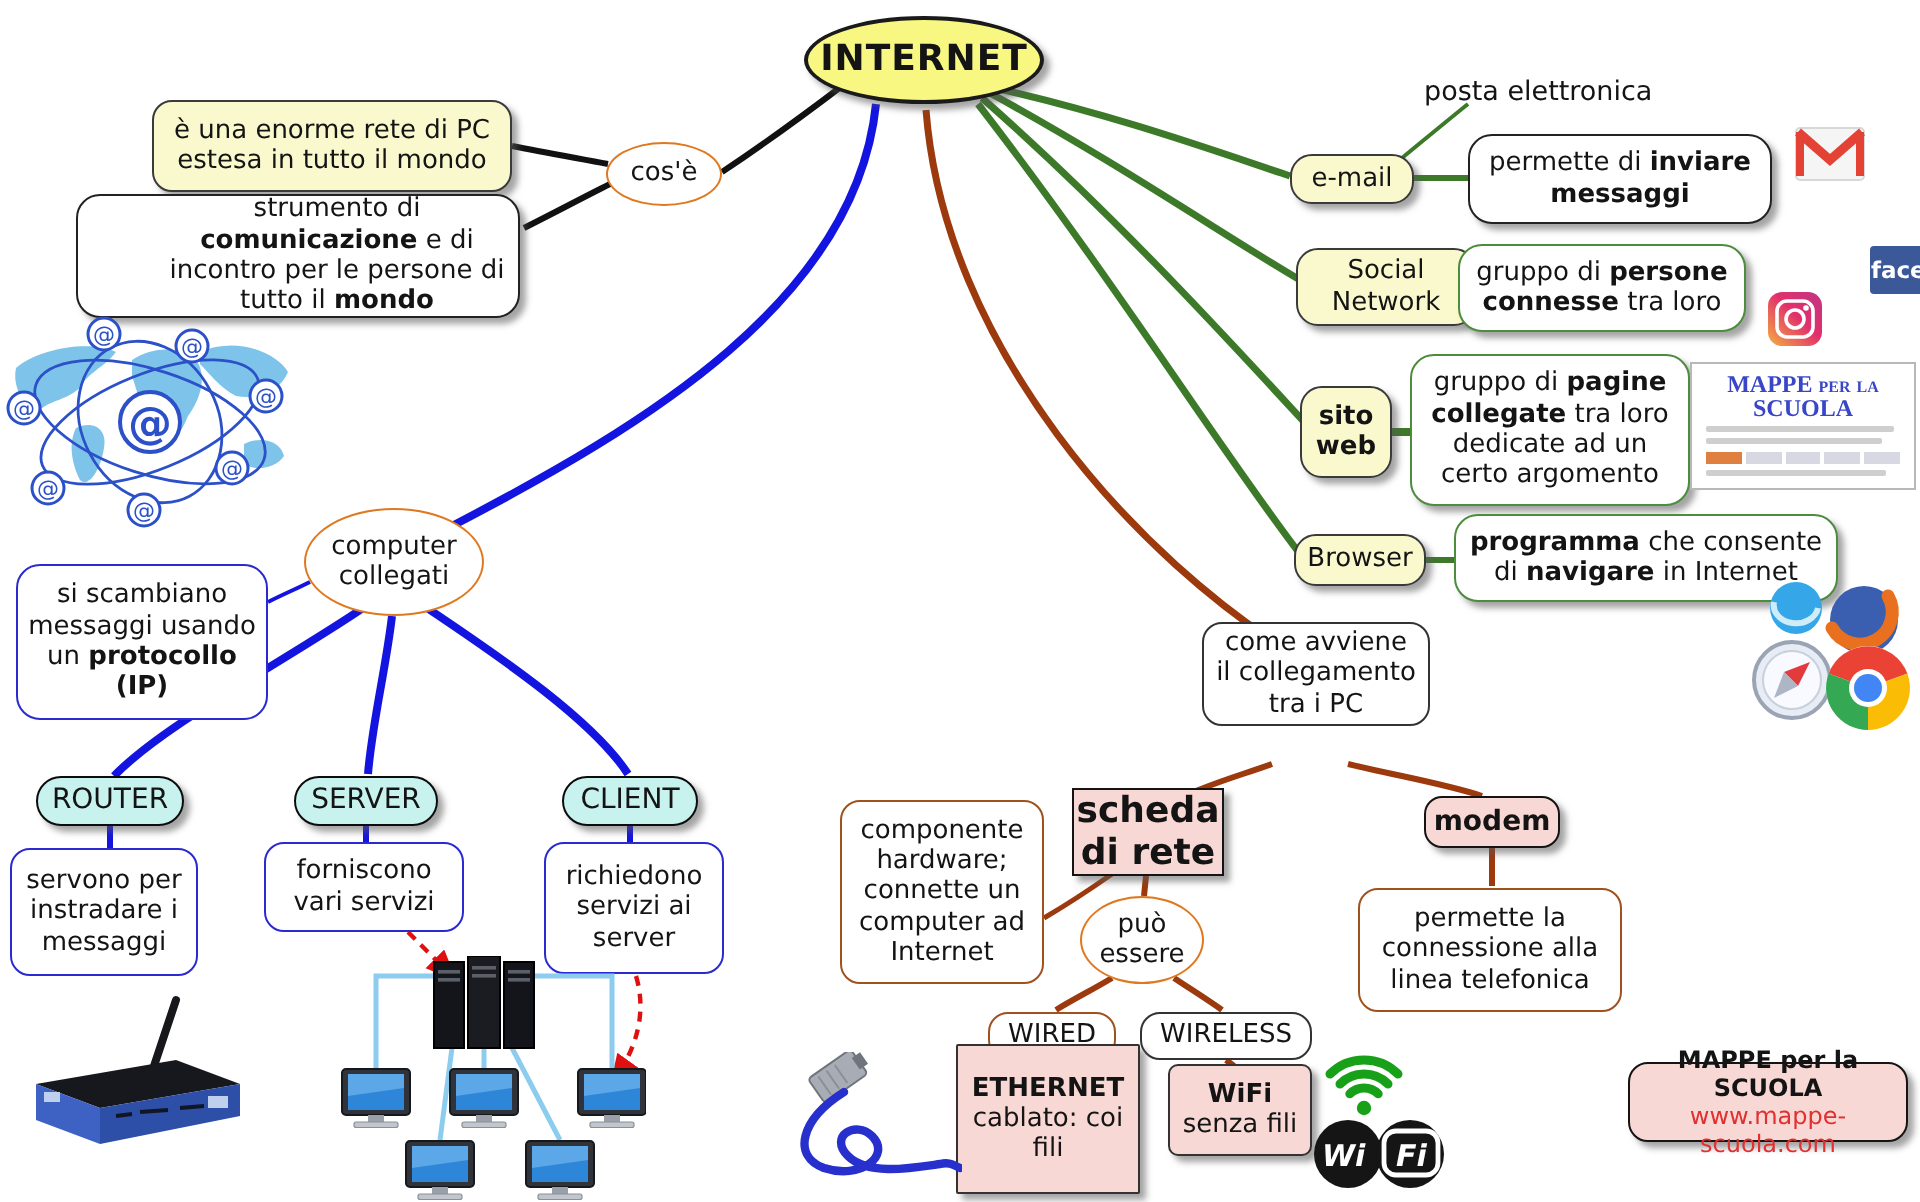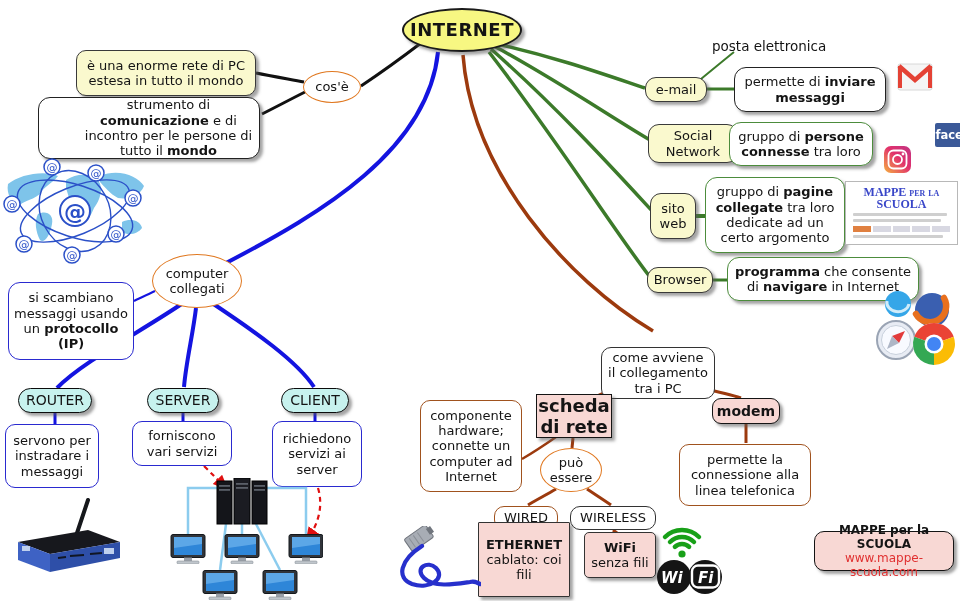--- a/index.html
+++ b/index.html
@@ -244,21 +244,21 @@
     <span>facebook</span>
   </div>
   <div class="insta" style="left:884px;top:146px;width:27px;height:27px;">
     <svg width="27" height="27" viewBox="0 0 27 27">
       <rect x="4.5" y="4.5" width="18" height="18" rx="5" fill="none" stroke="#fff" stroke-width="1.8"></rect>
       <circle cx="13.5" cy="13.5" r="4.5" fill="none" stroke="#fff" stroke-width="1.8"></circle>
       <circle cx="19" cy="8" r="1.4" fill="#fff"></circle>
     </svg>
   </div>
 
-  <div class="box yellow shadow" style="left:650px;top:193px;width:46px;height:46px;border-radius:11px;">
+  <div class="box yellow shadow" style="left:650px;top:193px;width:46px;height:46px;border-radius:11px;font-weight:bold;">
     <span>sito web</span>
   </div>
   <div class="box green-b shadow" style="left:705px;top:177px;width:140px;height:76px;">
     <div class="txt"><span>gruppo di </span><b>pagine collegate</b><span> tra loro dedicate ad un certo argomento</span></div>
   </div>
 
   <div class="thumb" style="left:845px;top:181px;width:113px;height:64px;">
     <div class="thumb-title">MAPPE per la SCUOLA</div>
     <div class="tbar" style="width:94px;"></div>
     <div class="tbar" style="width:88px;"></div>
@@ -291,21 +291,21 @@
     <g>
       <circle cx="58" cy="56" r="21" fill="#fff"></circle>
       <path d="M58,56 L38.3,48.8 A21,21 0 0 1 77.7,48.8 Z" fill="#EA4335"></path>
       <path d="M58,56 L38.3,48.8 A21,21 0 0 0 58,77 Z" fill="#34A853"></path>
       <path d="M58,56 L58,77 A21,21 0 0 0 77.7,48.8 Z" fill="#FBBC05"></path>
       <circle cx="58" cy="56" r="9.5" fill="#fff"></circle>
       <circle cx="58" cy="56" r="7" fill="#4285F4"></circle>
     </g>
   </svg>
 
-  <div class="box dark-b" style="left:601px;top:347px;width:114px;height:52px;border-radius:10px;">
+  <div class="box dark-b" style="left:601px;top:311px;width:114px;height:52px;border-radius:10px;">
     <span>come avviene il collegamento tra i PC</span>
   </div>
 
   <div class="box brown-b" style="left:420px;top:400px;width:102px;height:92px;border-radius:10px;">
     <span>componente hardware; connette un computer ad Internet</span>
   </div>
 
   <div class="box pink shadow" style="left:536px;top:394px;width:76px;height:44px;border-radius:0;font-weight:bold;font-size:18px;">
     <span>scheda di rete</span>
   </div>

